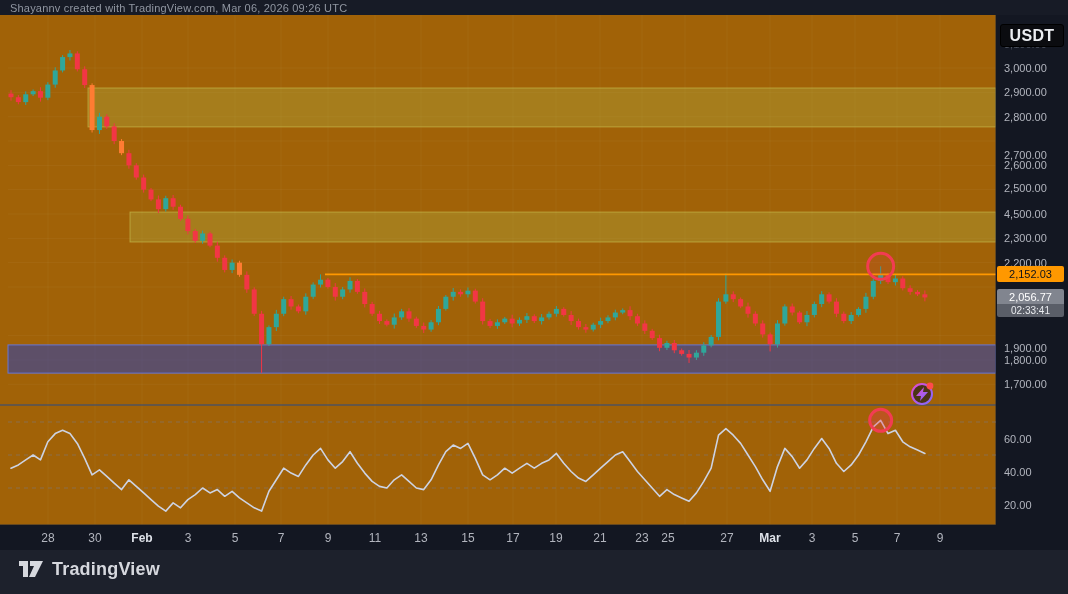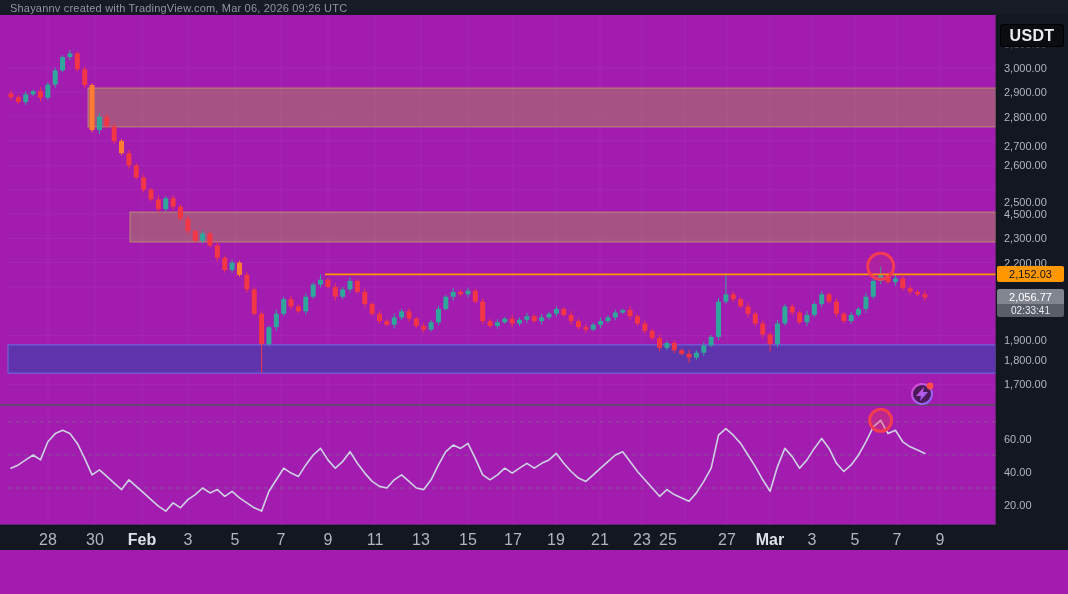--- a/index.html
+++ b/index.html
@@ -1,37 +1,37 @@
 <!DOCTYPE html>
 <html><head>
 <meta charset="utf-8">
 <style>
   html,body{margin:0;padding:0;background:#090b10;}
-  #app{position:relative;width:1068px;height:594px;background:#a21caf;overflow:hidden;
+  #app{position:relative;width:1068px;height:594px;background:#a16207;overflow:hidden;
        font-family:"Liberation Sans",sans-serif;}
   #attribution-bar{position:absolute;left:0;top:0;width:1068px;height:15px;background:#171b26;}
   #attribution{position:absolute;left:10px;top:2px;font-size:11px;color:#9096a1;letter-spacing:.2px;}
   #chart-svg{position:absolute;left:0;top:0;}
   
   #price-scale{position:absolute;left:996px;top:15px;width:72px;height:535px;background:#131722;}
   .pticklabel{position:absolute;left:8px;font-size:11px;color:#b2b5be;transform:translateY(-50%);}
   .pticklabel.faded{color:#4d525e;}
   #usdt-badge{position:absolute;left:1000px;top:24px;width:62px;height:21px;background:#0b0c10;
       border:1px solid #000;border-radius:3px;color:#eceef2;font-size:16px;font-weight:bold;
       display:flex;align-items:center;justify-content:center;letter-spacing:.3px;z-index:6;}
   #alert-price-label{position:absolute;left:997px;top:266px;width:67px;height:16px;background:#ff9800;
       border-radius:2px;color:#101318;font-size:11px;display:flex;align-items:center;justify-content:center;z-index:5;}
   #last-price-label{position:absolute;left:997px;top:289px;width:67px;z-index:5;}
   #last-price-value{height:15px;background:#81858f;color:#fff;font-size:11px;display:flex;
       align-items:center;justify-content:center;border-radius:2px 2px 0 0;}
   #last-price-countdown{height:13px;background:#5a5e68;color:#e8eaee;font-size:10px;display:flex;
       align-items:center;justify-content:center;border-radius:0 0 2px 2px;}
   
   #time-axis{position:absolute;left:0;top:525px;width:996px;height:25px;background:#131722;}
-  .tticklabel{position:absolute;top:6px;font-size:16px;color:#b2b5be;transform:translateX(-50%);}
+  .tticklabel{position:absolute;top:6px;font-size:12px;color:#b2b5be;transform:translateX(-50%);}
   .tticklabel.bold{color:#dde1e8;font-weight:bold;text-align:center;}
   
   #bottom-bar{position:absolute;left:0;top:550px;width:1068px;height:44px;background:#1d212c;}
   #tv-logo{position:absolute;left:18px;top:8px;display:flex;align-items:center;gap:8px;cursor:pointer;}
   #tv-logo-text{color:#d6d8de;font-size:18px;font-weight:bold;letter-spacing:.2px;}
 </style>
 </head>
 <body>
 
 <div id="app">
@@ -355,28 +355,28 @@
 
   <div id="attribution-bar">
     <div id="attribution">Shayannv created with TradingView.com, Mar 06, 2026 09:26 UTC</div>
   </div>
 
   <div id="price-scale">
       <div class="pticklabel faded" style="top: 28.7px;">3,100.00</div>
       <div class="pticklabel" style="top: 53.03px;">3,000.00</div>
       <div class="pticklabel" style="top: 77.36px;">2,900.00</div>
       <div class="pticklabel" style="top: 101.69px;">2,800.00</div>
-      <div class="pticklabel" style="top: 131px;">2,700.00</div>
+      <div class="pticklabel" style="top: 140px;">2,700.00</div>
       <div class="pticklabel" style="top: 150.35px;">2,600.00</div>
-      <div class="pticklabel" style="top: 187px;">2,500.00</div>
+      <div class="pticklabel" style="top: 173px;">2,500.00</div>
       <div class="pticklabel" style="top: 199.01px;">4,500.00</div>
       <div class="pticklabel" style="top: 223.34px;">2,300.00</div>
       <div class="pticklabel" style="top: 247.67px;">2,200.00</div>
       <div class="pticklabel" style="top: 260px;">2,100.00</div>
-      <div class="pticklabel" style="top: 325px; text-align: center;">1,900.00</div>
+      <div class="pticklabel" style="top: 333px; text-align: center;">1,900.00</div>
       <div class="pticklabel" style="top: 344.99px;">1,800.00</div>
       <div class="pticklabel" style="top: 369.32px;">1,700.00</div>
       <div class="pticklabel" style="top: 423.5px;">60.00</div>
       <div class="pticklabel" style="top: 456.5px;">40.00</div>
       <div class="pticklabel" style="top: 489.5px;">20.00</div>
     </div>
   <div id="usdt-badge">USDT</div>
   <div id="alert-price-label">2,152.03</div>
   <div id="last-price-label">
     <div id="last-price-value">2,056.77</div>
@@ -400,14 +400,24 @@
       <div class="tticklabel" style="left: 642px; text-align: center;">23</div>
       <div class="tticklabel" style="left: 668px;">25</div>
       <div class="tticklabel" style="left: 727px;">27</div>
       <div class="tticklabel bold" style="left: 770px;">Mar</div>
       <div class="tticklabel" style="left: 812px;">3</div>
       <div class="tticklabel" style="left: 855px;">5</div>
       <div class="tticklabel" style="left: 897px;">7</div>
       <div class="tticklabel" style="left: 940px;">9</div>
     </div>
 
+  <div id="bottom-bar">
+    <div id="tv-logo">
+      <svg width="26" height="22" viewBox="0 0 26 22">
+        <rect x="1" y="3" width="9" height="5" fill="#d6d8de"></rect>
+        <rect x="5" y="3" width="5" height="16" fill="#d6d8de"></rect>
+        <polygon points="12,3 25,3 17,19 11,19 16,8 12,8" fill="#d6d8de"></polygon>
+      </svg>
+      <span id="tv-logo-text">TradingView</span>
+    </div>
+  </div>
 
 </div>
 
 </body></html>

